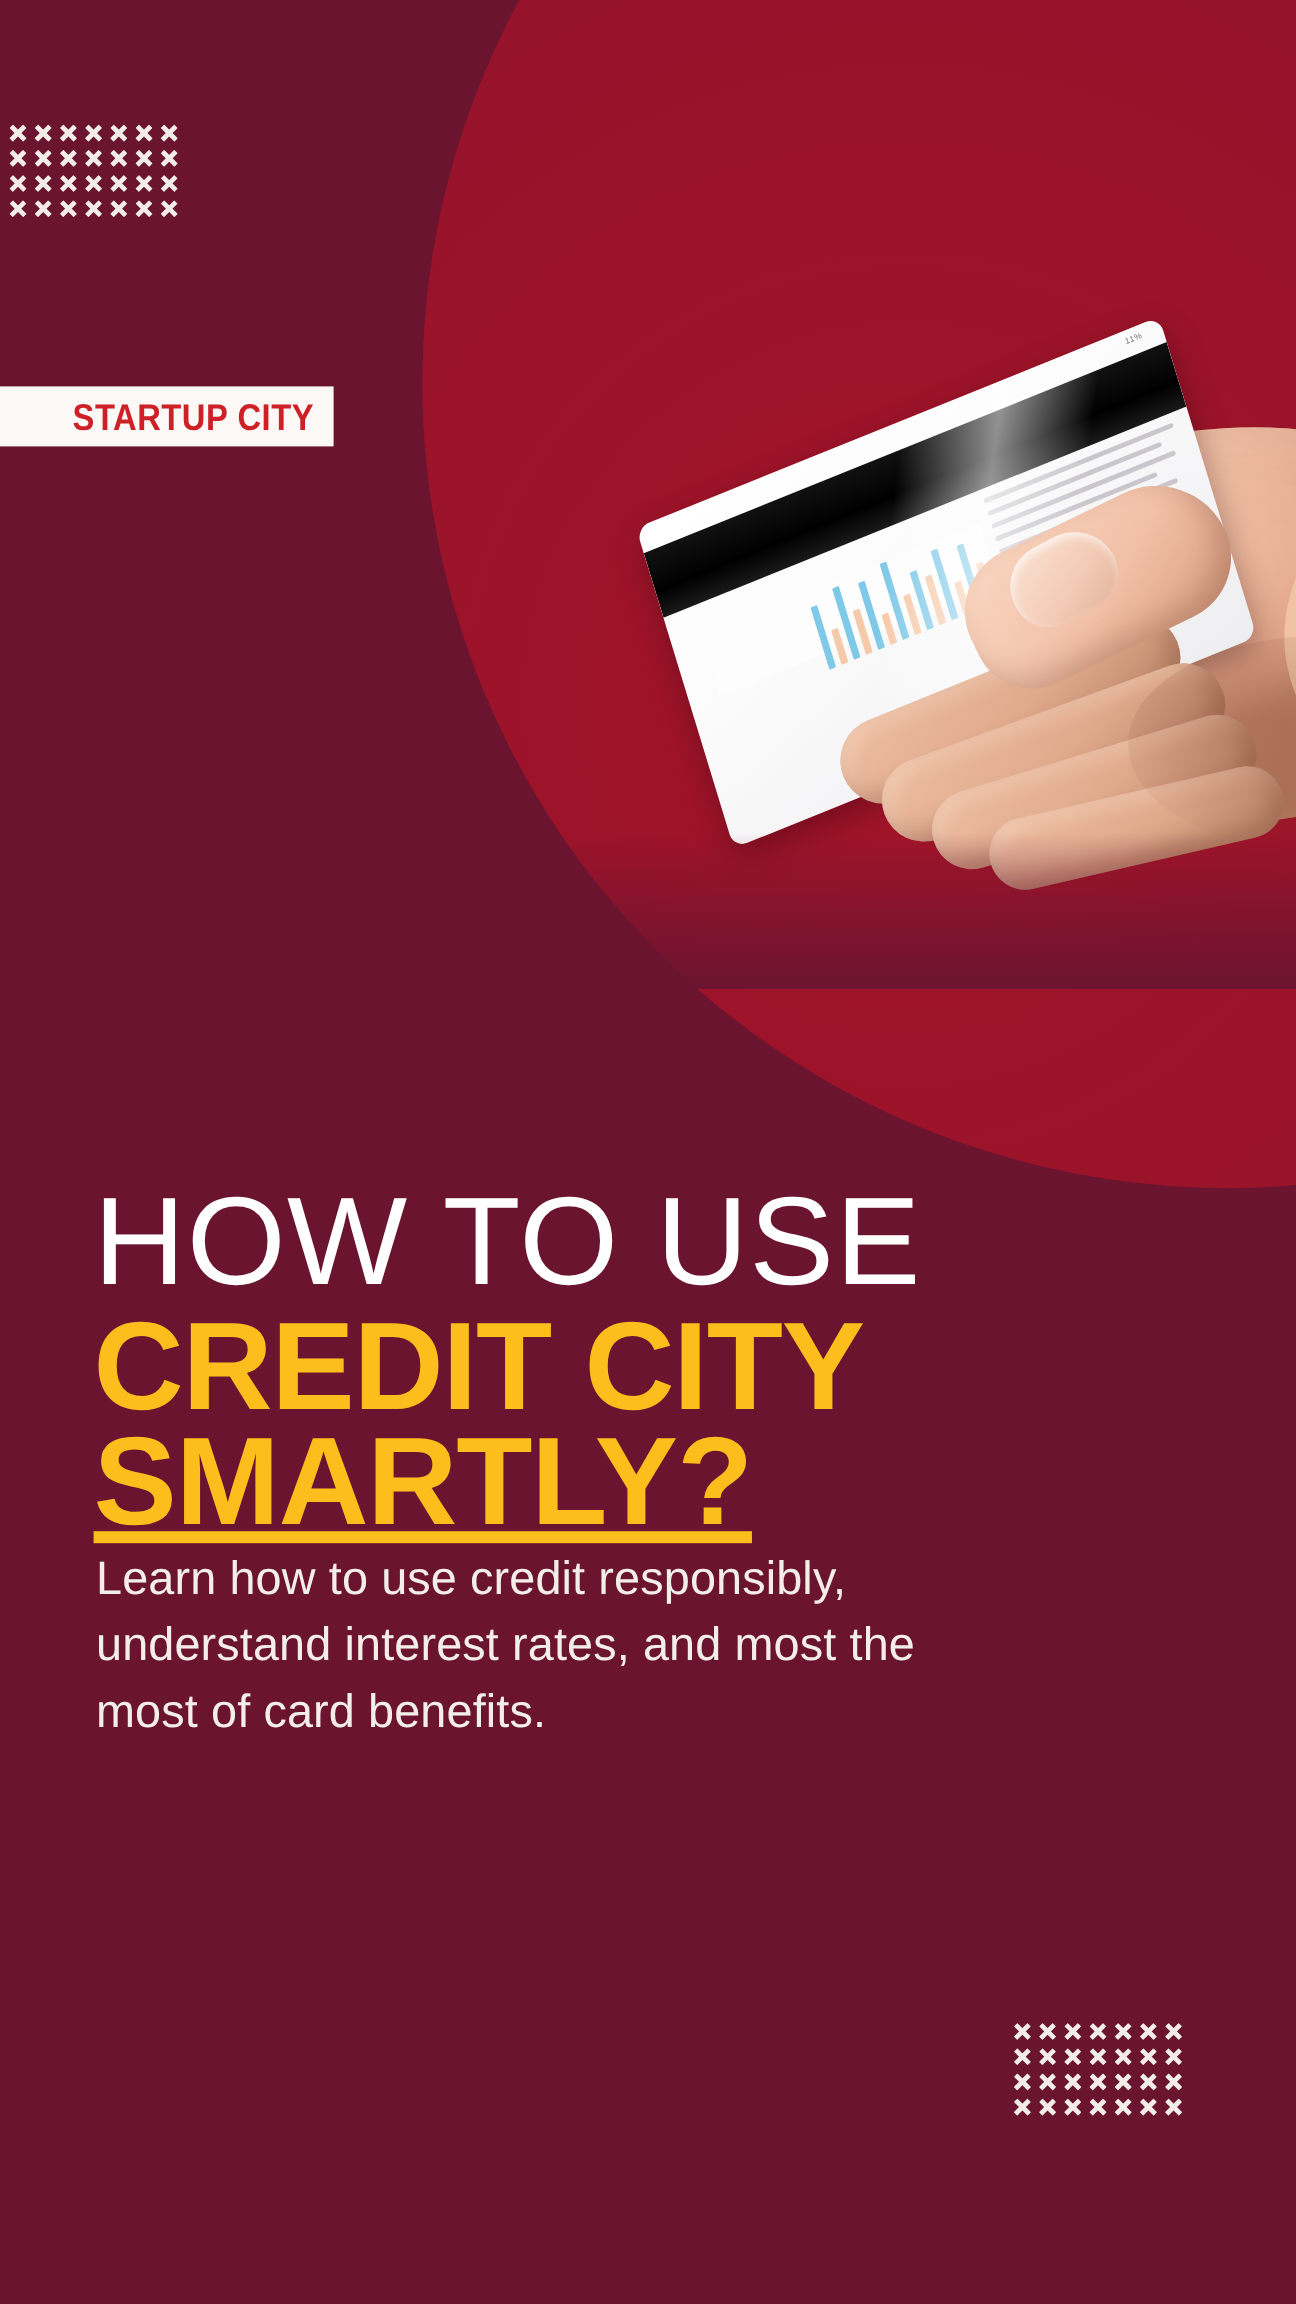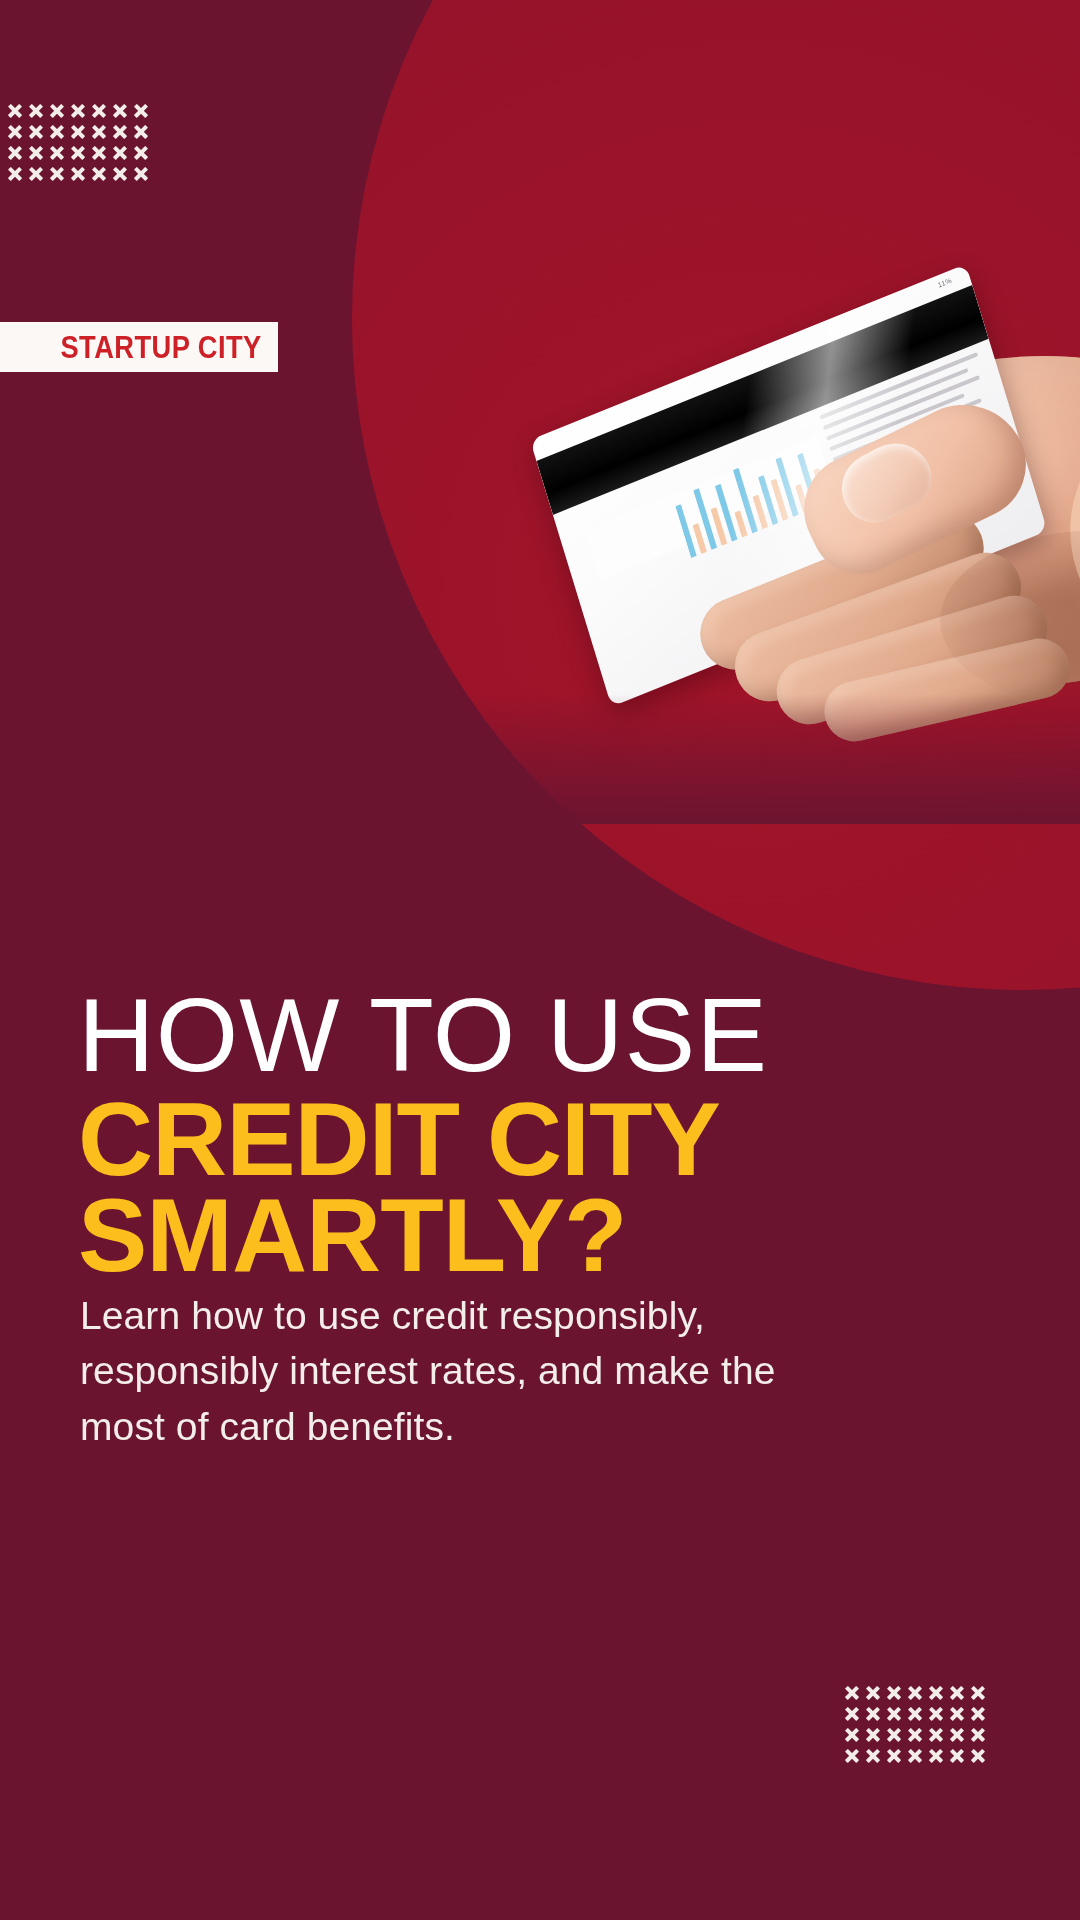--- a/index.html
+++ b/index.html
@@ -207,21 +207,21 @@
   .h-line2, .h-line3 {
     font-family:"Liberation Sans", sans-serif;
     font-weight:bold;
     font-size:104px;
     line-height:.96;
     color:#FCBE1C;
     letter-spacing:-1px;
     white-space:nowrap;
   }
   .h-line2 { margin-top:6px; }
-  .h-line3 { margin-top:-4px; }
+  .h-line3 { margin-top:-4px;text-decoration:underline; }
 
   .subtext {
     position:absolute; left:80px; top:1288px; width:700px;
     color:#F4EEEB;
     font-family:"Liberation Sans", sans-serif;
     font-weight:400;
     font-size:39px;
     line-height:1.42;
     letter-spacing:.1px;
   }
@@ -318,21 +318,21 @@
     </div>
     <div class="photo-fade"></div>
   </div>
 
   <div class="headline">
     <div class="h-line1">HOW TO USE</div>
     <div class="h-line2">CREDIT CITY</div>
     <div class="h-line3">SMARTLY?</div>
   </div>
 
-  <p class="subtext">Learn how to use credit responsibly, responsibly interest rates, and make the most of card benefits.</p>
+  <p class="subtext">Learn how to use credit responsibly, understand interest rates, and most the most of card benefits.</p>
 
   <div class="cross-grid br">
     <div class="cross"></div>
       <div class="cross"></div>
       <div class="cross"></div>
       <div class="cross"></div>
       <div class="cross"></div>
       <div class="cross"></div>
       <div class="cross"></div>
     <div class="cross"></div>

